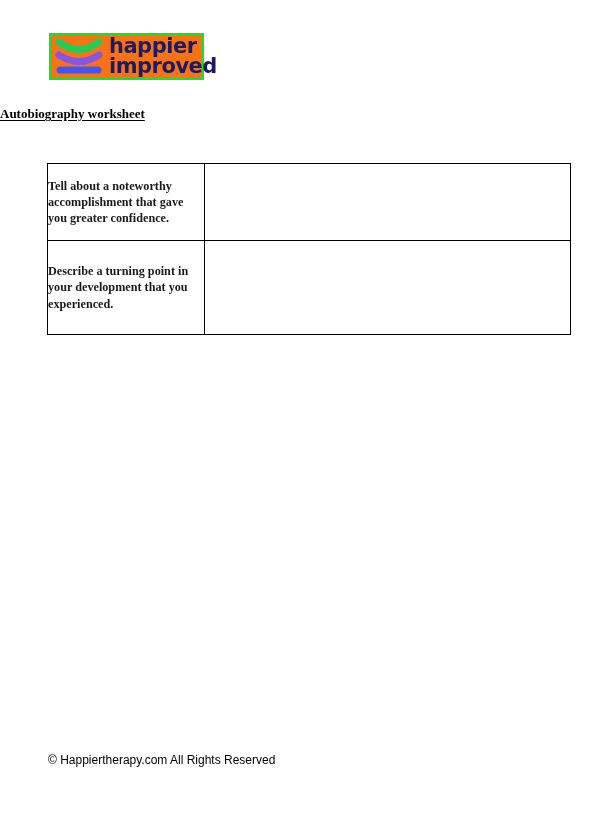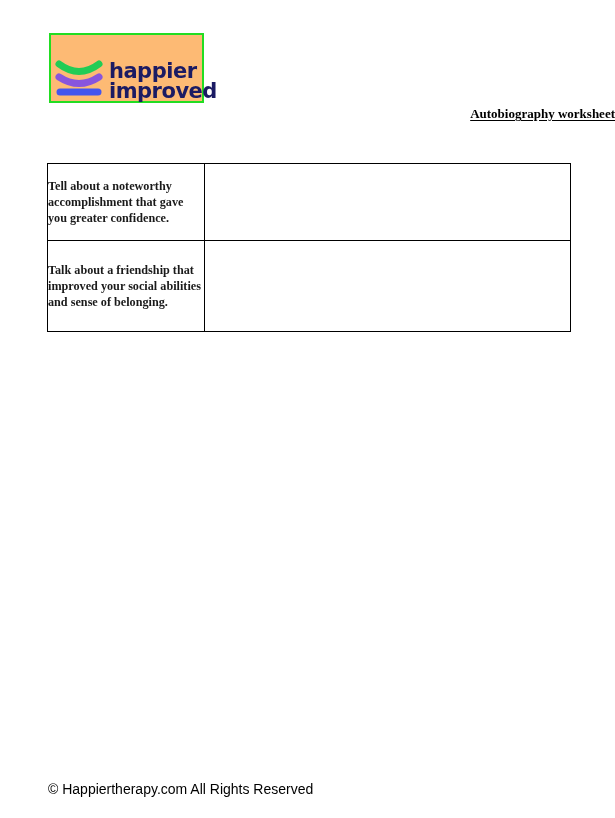--- a/index.html
+++ b/index.html
@@ -14,26 +14,26 @@
     position: relative;
     overflow: hidden;
   }
 
   
   .logo-box {
     position: absolute;
     left: 49px;
     top: 33px;
     width: 155px;
-    height: 70px;
+    height: 47px;
     border: 2px solid #22dd22;
-    background: #fdba74;
+    background: #f97316;
     box-sizing: border-box;
     display: flex;
-    align-items: flex-end;
+    align-items: center;
     padding-left: 4px;
   }
   .logo-marks {
     width: 48px;
     height: 44px;
     flex: 0 0 auto;
     display: block;
   }
   .logo-words {
     margin-left: 6px;
@@ -49,21 +49,21 @@
     color: #1b1b63;
     letter-spacing: -0.5px;
   }
 
   
   .sheet-title {
     position: absolute;
     left: 0;
     top: 106px;
     width: 615px;
-    text-align: right;
+    text-align: left;
     font-family: "Liberation Serif", serif;
     font-weight: bold;
     font-size: 13px;
     color: #000000;
   }
   .sheet-title span {
     text-decoration: underline;
     text-underline-offset: 2px;
   }
 
@@ -97,23 +97,23 @@
   .r1 .prompt-cell, .r1 .answer-cell { height: 76px; }
   .r2 .prompt-cell, .r2 .answer-cell { height: 80px; }
   .r3 .prompt-cell, .r3 .answer-cell { height: 93px; }
   .r4 .prompt-cell, .r4 .answer-cell { height: 90px; }
   .r5 .prompt-cell, .r5 .answer-cell { height: 103px; }
 
   
   .footer-note {
     position: absolute;
     left: 48px;
-    top: 781px;
+    top: 753px;
     font-family: "Liberation Sans", sans-serif;
-    font-size: 14px;
+    font-size: 12px;
     color: #000000;
   }
 </style>
 </head>
 <body>
 
 <div class="logo-box">
   <svg class="logo-marks" viewBox="0 0 48 44">
     <path d="M4 7 Q24 22 44 7" stroke="#22cc55" stroke-width="7" fill="none" stroke-linecap="round"></path>
     <path d="M4 20 Q24 33 44 20" stroke="#8855dd" stroke-width="7" fill="none" stroke-linecap="round"></path>
@@ -128,20 +128,20 @@
 <div class="sheet-title">
   <span>Autobiography worksheet</span>
 </div>
 
 <table class="worksheet-table">
   <tbody>
     <tr class="r1">
       <td class="prompt-cell">Tell about a noteworthy accomplishment that gave you greater confidence.</td>
       <td class="answer-cell"></td>
     </tr>
-    <tr class="r4">
-      <td class="prompt-cell">Talk about a friendship that improved your social abilities and sense of belonging.</td>
+    <tr class="r3">
+      <td class="prompt-cell">Describe a turning point in your development that you experienced.</td>
       <td class="answer-cell"></td>
     </tr>
   </tbody>
 </table>
 
 <div class="footer-note">© Happiertherapy.com All Rights Reserved</div>
 
 </body></html>

